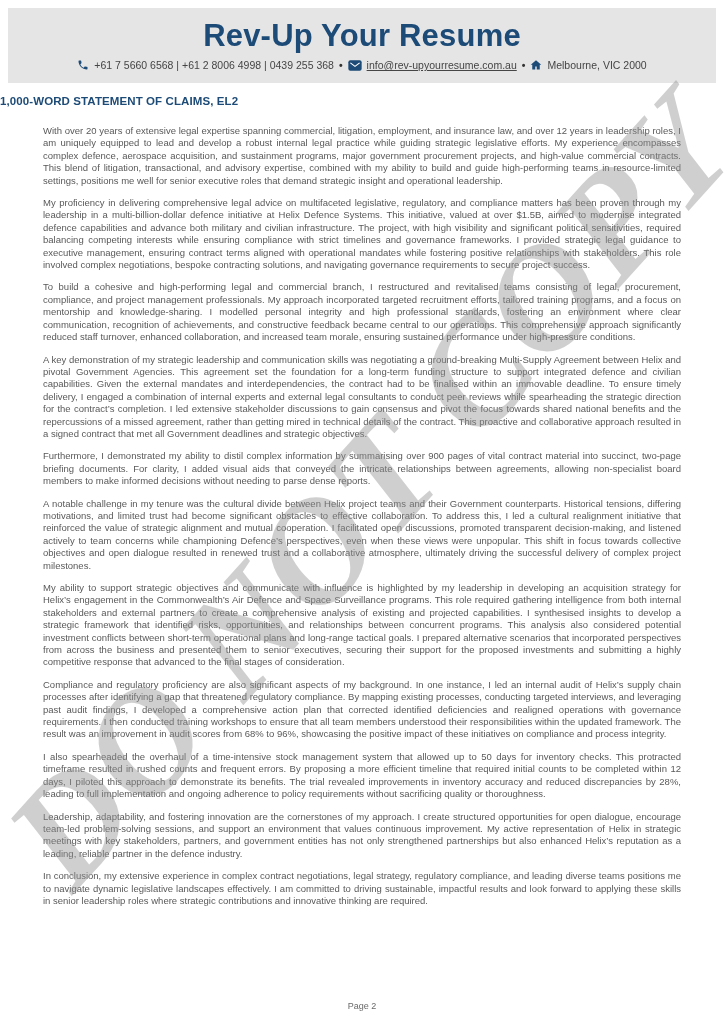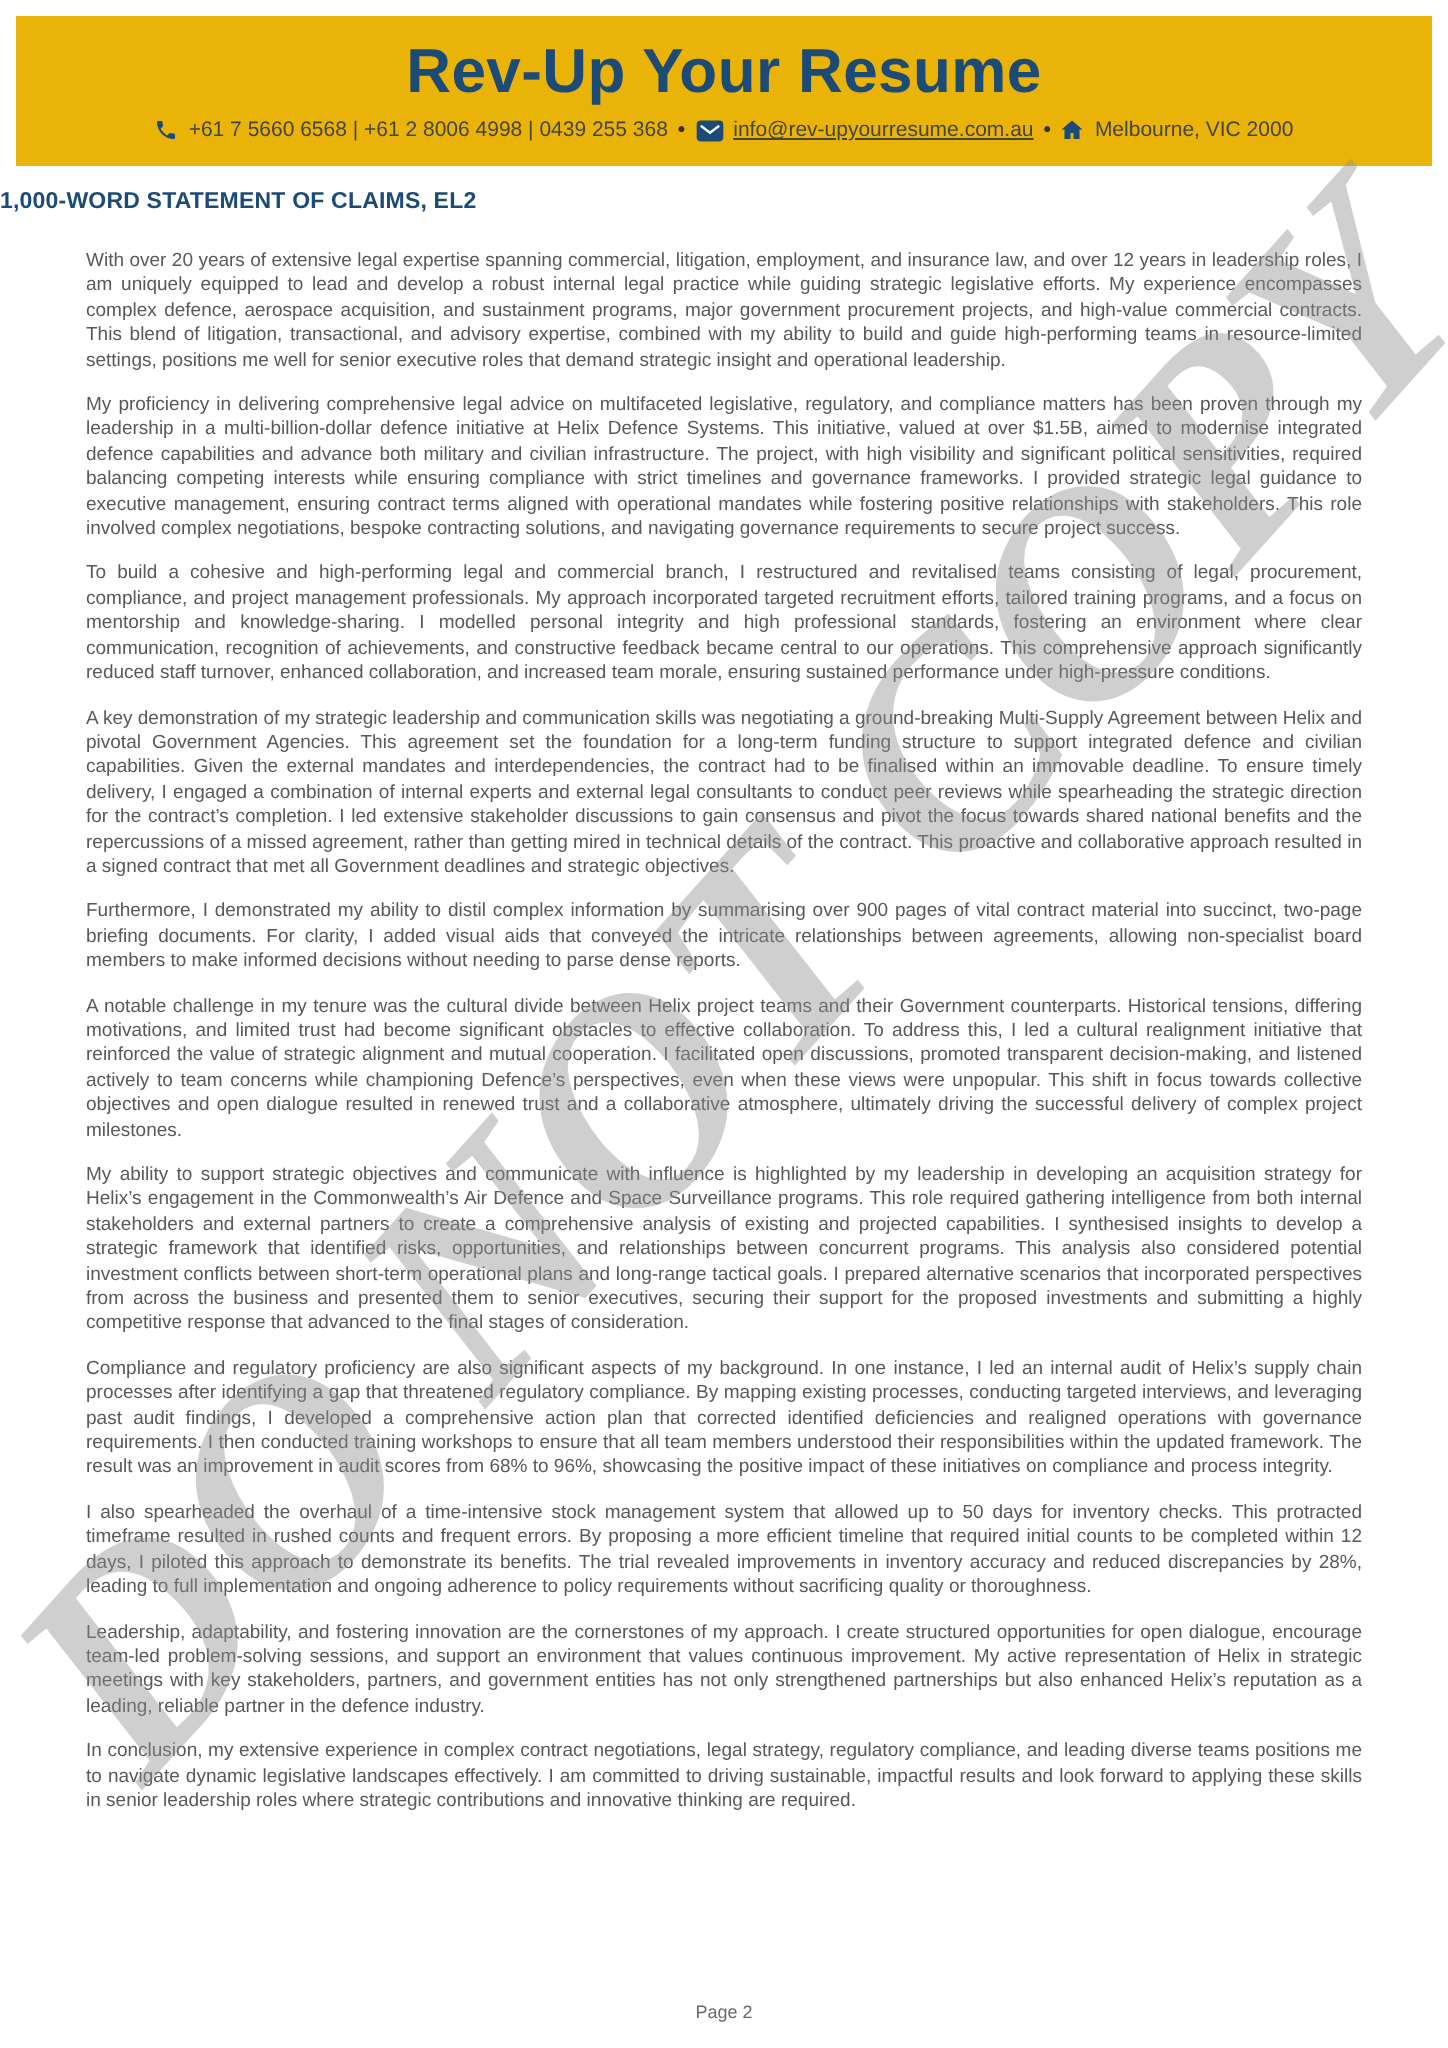--- a/index.html
+++ b/index.html
@@ -8,21 +8,21 @@
     background: #ffffff;
     position: relative;
     overflow: hidden;
     font-family: "Liberation Sans", sans-serif;
   }
   .page { position: relative; z-index: 1; }
 
   
   .header-band {
     margin: 8px 8px 0 8px;
-    background: #eab308;
+    background: #e5e5e5;
     padding: 9px 10px 11px 10px;
     text-align: center;
   }
   .brand-title {
     margin: 0;
     color: #1d4b77;
     font-size: 31px;
     font-weight: 700;
     letter-spacing: 0.2px;
     line-height: 38px;

